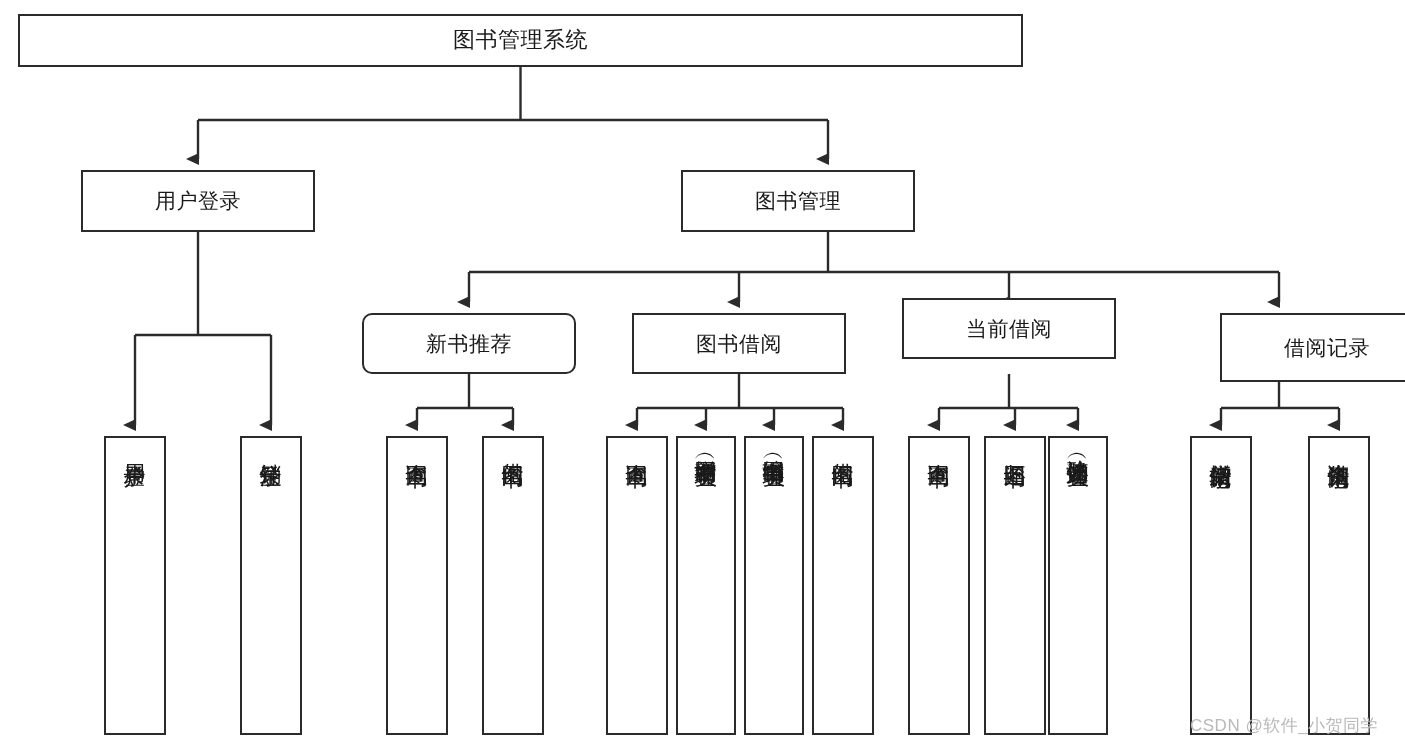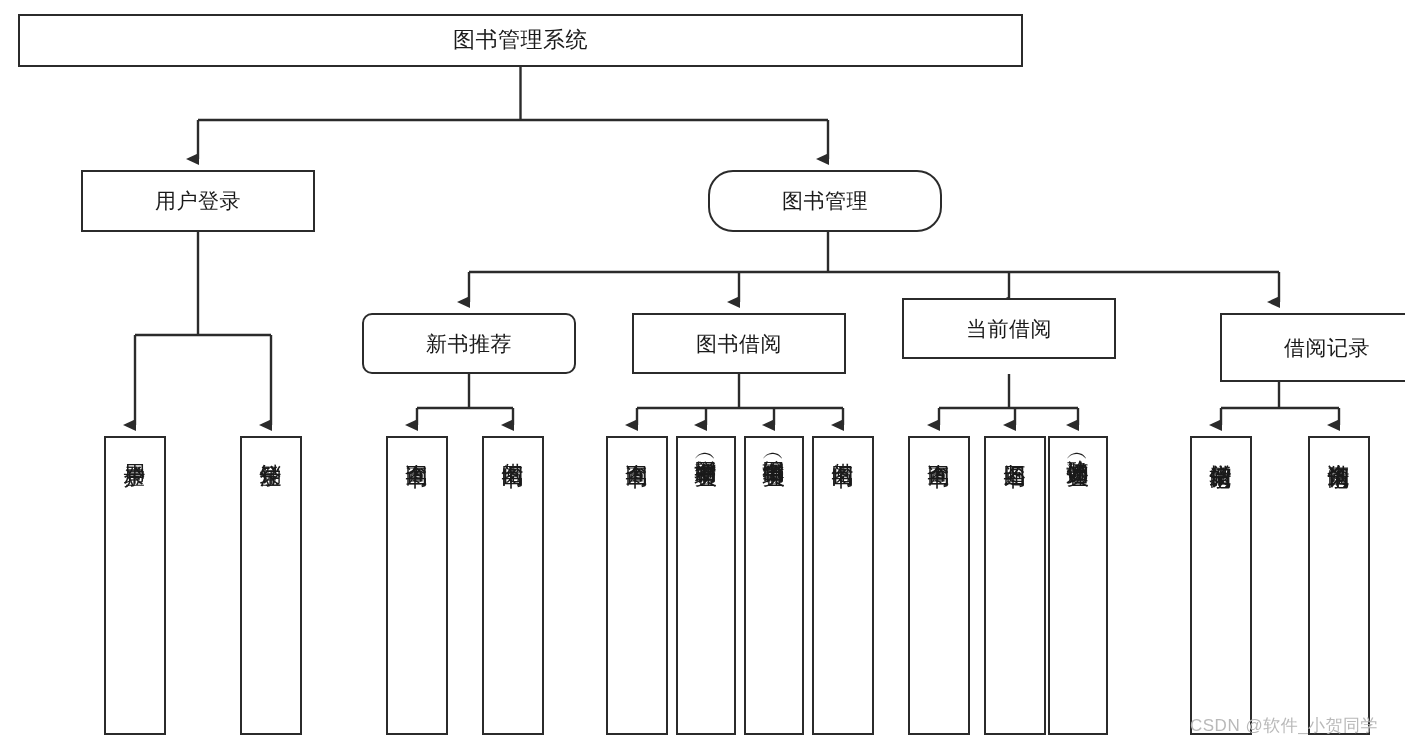--- a/index.html
+++ b/index.html
@@ -126,21 +126,21 @@
       </g>
   </svg>
 
   <div id="nodes">
       <div class="node horiz root" style="left: 18px; top: 14px; width: 1005px; height: 53px;">
         <span class="label">图书管理系统</span>
       </div>
       <div class="node horiz" style="left: 81px; top: 170px; width: 234px; height: 62px;">
         <span class="label">用户登录</span>
       </div>
-      <div class="node horiz" style="left: 708px; top: 170px; width: 234px; height: 62px; border-radius: 25px;">
+      <div class="node horiz" style="left: 681px; top: 170px; width: 234px; height: 62px;">
         <span class="label">图书管理</span>
       </div>
       <div class="node horiz" style="left: 362px; top: 313px; width: 214px; height: 61px; border-radius: 10px;">
         <span class="label">新书推荐</span>
       </div>
       <div class="node horiz" style="left: 632px; top: 313px; width: 214px; height: 61px; justify-content: center;">
         <span class="label">图书借阅</span>
       </div>
       <div class="node horiz" style="left: 902px; top: 298px; width: 214px; height: 61px;">
         <span class="label">当前借阅</span>

